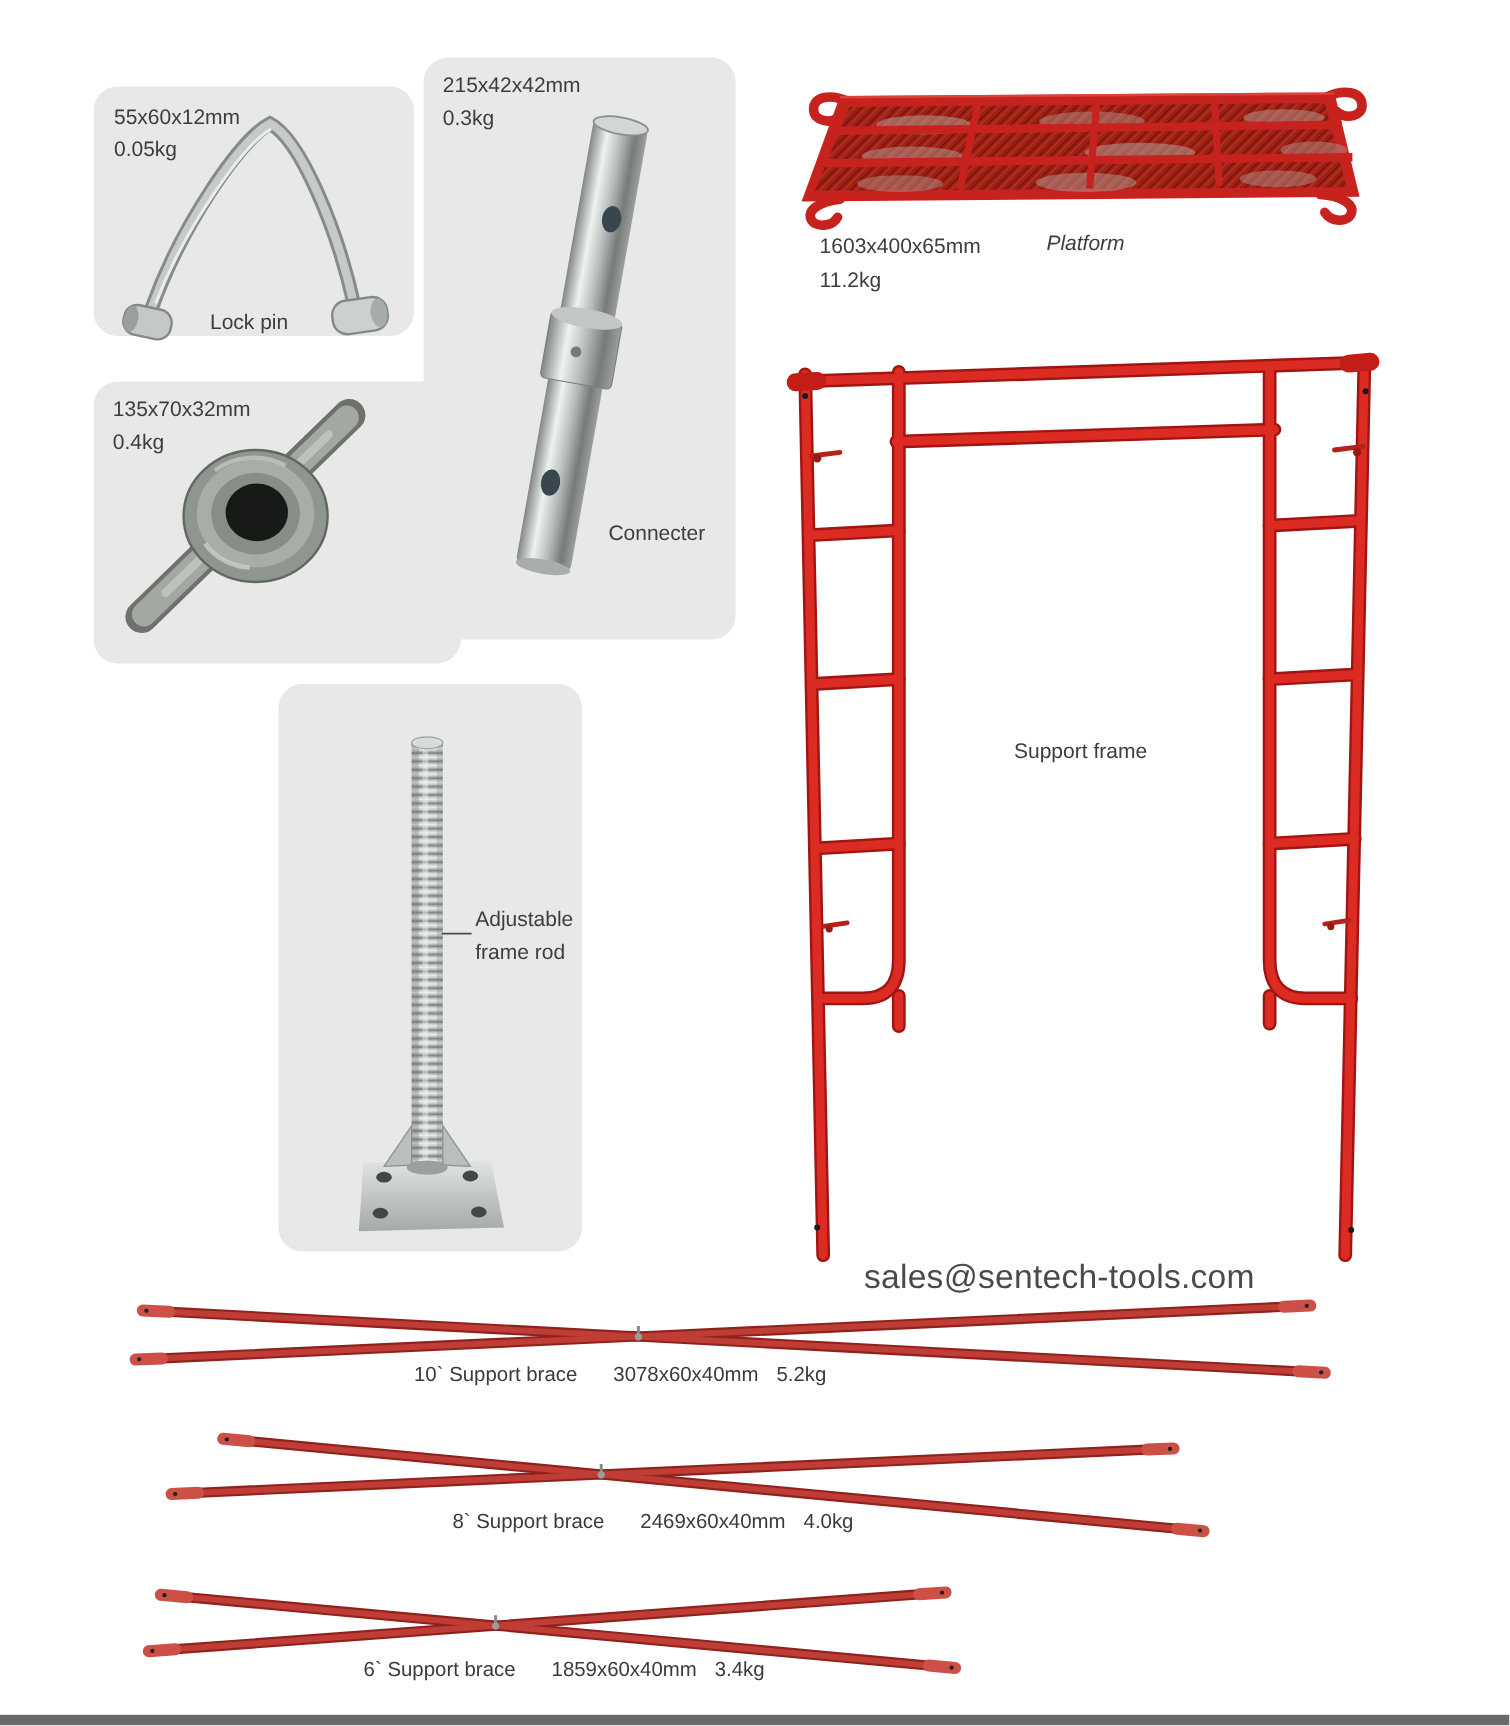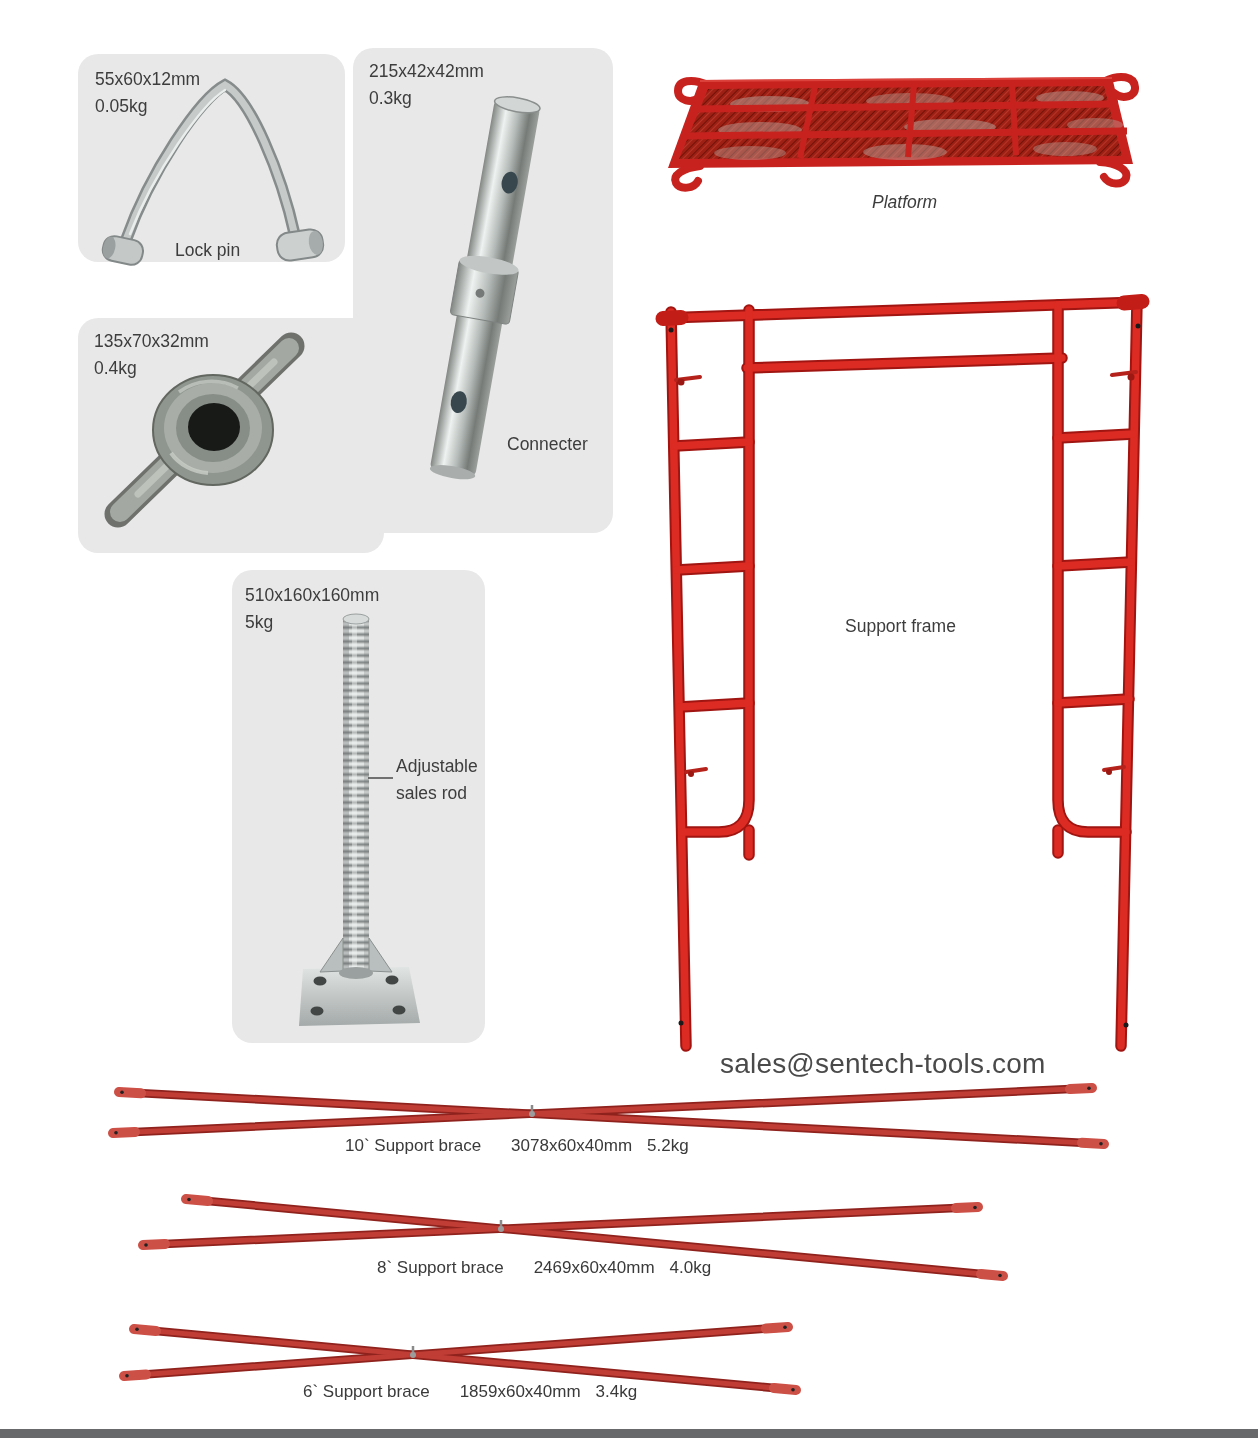--- a/index.html
+++ b/index.html
@@ -22,21 +22,21 @@
   .tube-under { stroke:#a01511; stroke-width:11.5; fill:none; stroke-linecap:round; stroke-linejoin:round; }
   .tube-over  { stroke:#dc2b22; stroke-width:7.5;  fill:none; stroke-linecap:round; stroke-linejoin:round; }
   .brace-under{ stroke:#8f221d; stroke-width:8.5; fill:none; stroke-linecap:round; }
   .brace-over { stroke:#bf3d35; stroke-width:5;   fill:none; stroke-linecap:round; }
 </style>
 </head>
 <body>
 
 <div class="canvas">
 
-  <div class="card" style="left:78px; top:54px; width:267px; height:208px;">
+  <div class="card" style="left:78px; top:72px; width:267px; height:208px;">
     <div class="spec">
       <div>55x60x12mm</div>
       <div>0.05kg</div>
     </div>
     <svg class="imgsvg" width="267" height="243" viewBox="0 0 267 243">
       <path d="M 48,186 C 72,118 122,44 147,31 C 172,44 203,118 217,182" fill="none" stroke="#868b8b" stroke-width="12" stroke-linecap="round"></path>
       <path d="M 48,186 C 72,118 122,44 147,31 C 172,44 203,118 217,182" fill="none" stroke="#c6cbca" stroke-width="7" stroke-linecap="round"></path>
       <path d="M 52,180 C 76,118 124,50 147,36" fill="none" stroke="#e9edec" stroke-width="2.5" stroke-linecap="round"></path>
       <g transform="rotate(12 45 196)">
         <rect x="25" y="184" width="40" height="25" rx="11" fill="#c4c9c8" stroke="#838888" stroke-width="2"></rect>
@@ -92,24 +92,20 @@
       <ellipse cx="135" cy="112" rx="60" ry="55" fill="#8f958f" stroke="#62675f" stroke-width="2"></ellipse>
       <ellipse cx="135" cy="110" rx="49" ry="45" fill="#a8ada7"></ellipse>
       <ellipse cx="135" cy="110" rx="37" ry="34" fill="#878d87"></ellipse>
       <ellipse cx="136" cy="109" rx="26" ry="24" fill="#181a18"></ellipse>
       <path d="M 93,135 A 48 44 0 0 0 130,155" fill="none" stroke="#c9cec7" stroke-width="4" opacity="0.8"></path>
       <path d="M 101,74 A 52 48 0 0 1 160,70" fill="none" stroke="#c9cec7" stroke-width="3.5" opacity="0.7"></path>
     </svg>
   </div>
 
   <div class="card" style="left:232px; top:570px; width:253px; height:473px;">
-    <div class="spec" style="left:13px; top:12px;">
-      <div>510x160x160mm</div>
-      <div>5kg</div>
-    </div>
     <svg class="imgsvg" width="253" height="473" viewBox="0 0 253 473">
       <defs>
         <pattern id="thr" patternUnits="userSpaceOnUse" width="26" height="7">
           <rect width="26" height="7" fill="#c9cecd"></rect>
           <path d="M0,1.5 H26" stroke="#878d8c" stroke-width="2.2"></path>
           <path d="M0,5 H26" stroke="#eaeeed" stroke-width="1.4"></path>
         </pattern>
         <linearGradient id="plategrad" x1="0" y1="0" x2="0" y2="1">
           <stop offset="0" stop-color="#e0e4e3"></stop>
           <stop offset="1" stop-color="#a4aaa9"></stop>
@@ -126,21 +122,21 @@
       <rect x="132" y="48" width="5" height="356" fill="#6f7473" opacity="0.25"></rect>
       <rect x="120" y="48" width="5" height="356" fill="#f2f6f5" opacity="0.45"></rect>
       <ellipse cx="124" cy="49" rx="13" ry="5" fill="#d7dcdb" stroke="#9aa09f" stroke-width="1"></ellipse>
       <polygon points="111,368 111,401 88,402" fill="#b9bfbe" stroke="#8a908f" stroke-width="1"></polygon>
       <polygon points="137,368 137,401 160,402" fill="#b9bfbe" stroke="#8a908f" stroke-width="1"></polygon>
       <ellipse cx="124" cy="403" rx="17" ry="6" fill="#9aa09f"></ellipse>
       <line x1="136" y1="208" x2="161" y2="208" stroke="#4a4a4a" stroke-width="1.5"></line>
     </svg>
     <div class="abslabel" style="left:164px; top:183px;">
       <div>Adjustable</div>
-      <div>sales rod</div>
+      <div>frame rod</div>
     </div>
   </div>
 
   <svg class="freesvg" style="left:650px; top:68px;" width="520" height="125" viewBox="0 0 520 125">
     <defs>
       <pattern id="mesh" patternUnits="userSpaceOnUse" width="7" height="7" patternTransform="rotate(45)">
         <rect width="7" height="7" fill="#9e2015"></rect>
         <line x1="0" y1="0" x2="0" y2="7" stroke="#6f1208" stroke-width="2"></line>
         <line x1="3.5" y1="0" x2="3.5" y2="7" stroke="#b8362a" stroke-width="1"></line>
       </pattern>
@@ -162,20 +158,24 @@
     <ellipse cx="100" cy="85" rx="36" ry="7" fill="#b59c93" opacity="0.45"></ellipse>
     <ellipse cx="255" cy="84" rx="42" ry="8" fill="#b59c93" opacity="0.5"></ellipse>
     <ellipse cx="415" cy="81" rx="32" ry="7" fill="#b59c93" opacity="0.45"></ellipse>
     <line x1="44" y1="41" x2="468" y2="36" stroke="#c8221f" stroke-width="7"></line>
     <line x1="36" y1="68" x2="477" y2="63" stroke="#c8221f" stroke-width="7"></line>
     <line x1="165" y1="19" x2="150" y2="90" stroke="#c8221f" stroke-width="6"></line>
     <line x1="264" y1="17" x2="258" y2="89" stroke="#c8221f" stroke-width="6"></line>
     <line x1="362" y1="15" x2="366" y2="87" stroke="#c8221f" stroke-width="6"></line>
     <line x1="50" y1="13" x2="462" y2="10" stroke="#e04a42" stroke-width="2" opacity="0.8"></line>
   </svg>
+  <div class="abslabel" style="left:683px; top:192px; line-height:27.5px;">
+    <div>1603x400x65mm</div>
+    <div>11.2kg</div>
+  </div>
   <div class="plabel" style="left:872px; top:192px;font-style:italic;">Platform</div>
 
   <svg class="freesvg" style="left:655px; top:290px;" width="495" height="770" viewBox="0 0 495 770">
     <defs>
       <g id="framepaths">
 
         <path d="M 8,28 L 487,12"></path>
 
         <path d="M 92,78 L 407,68"></path>
 

